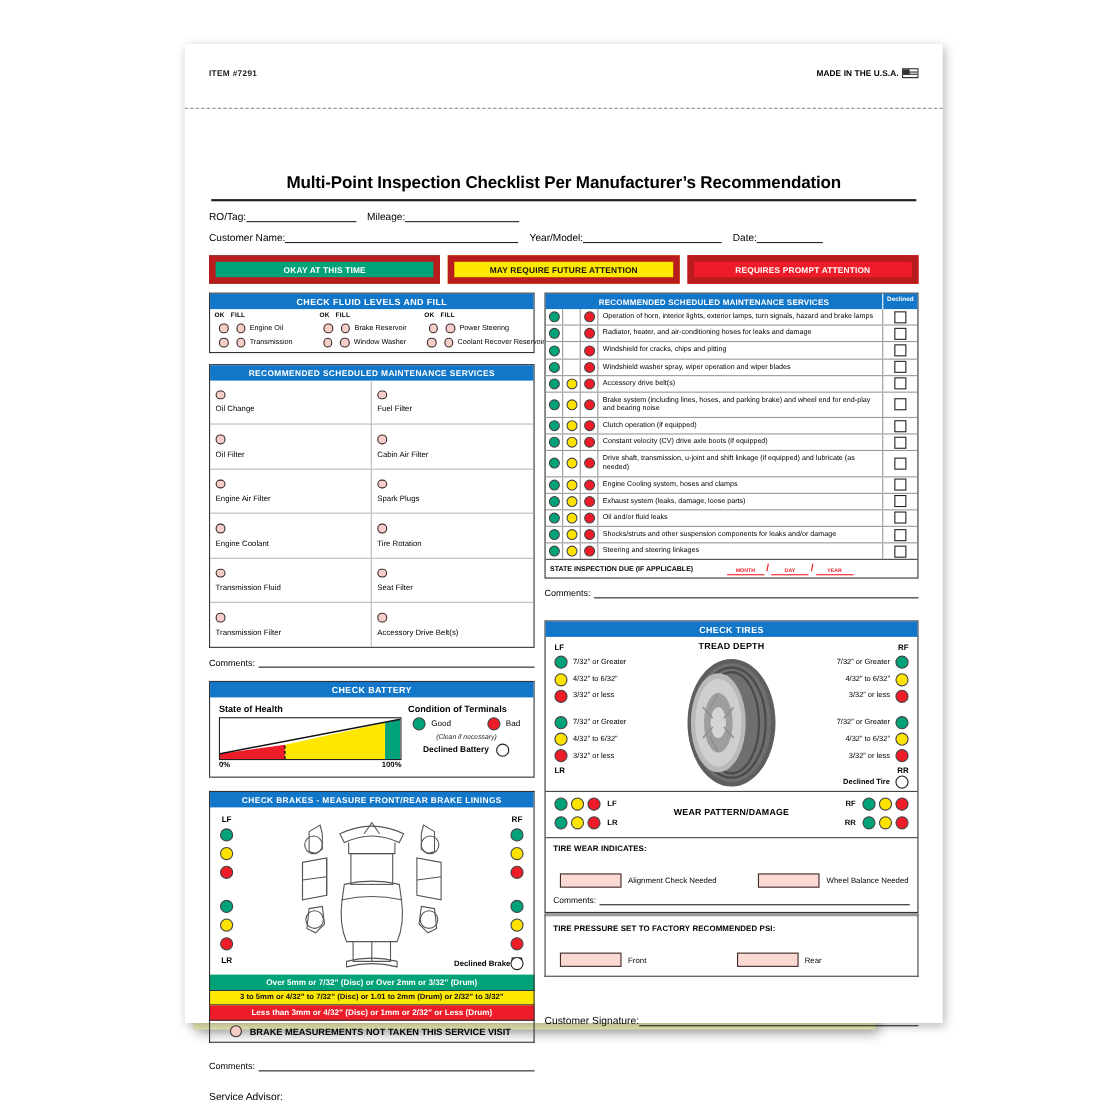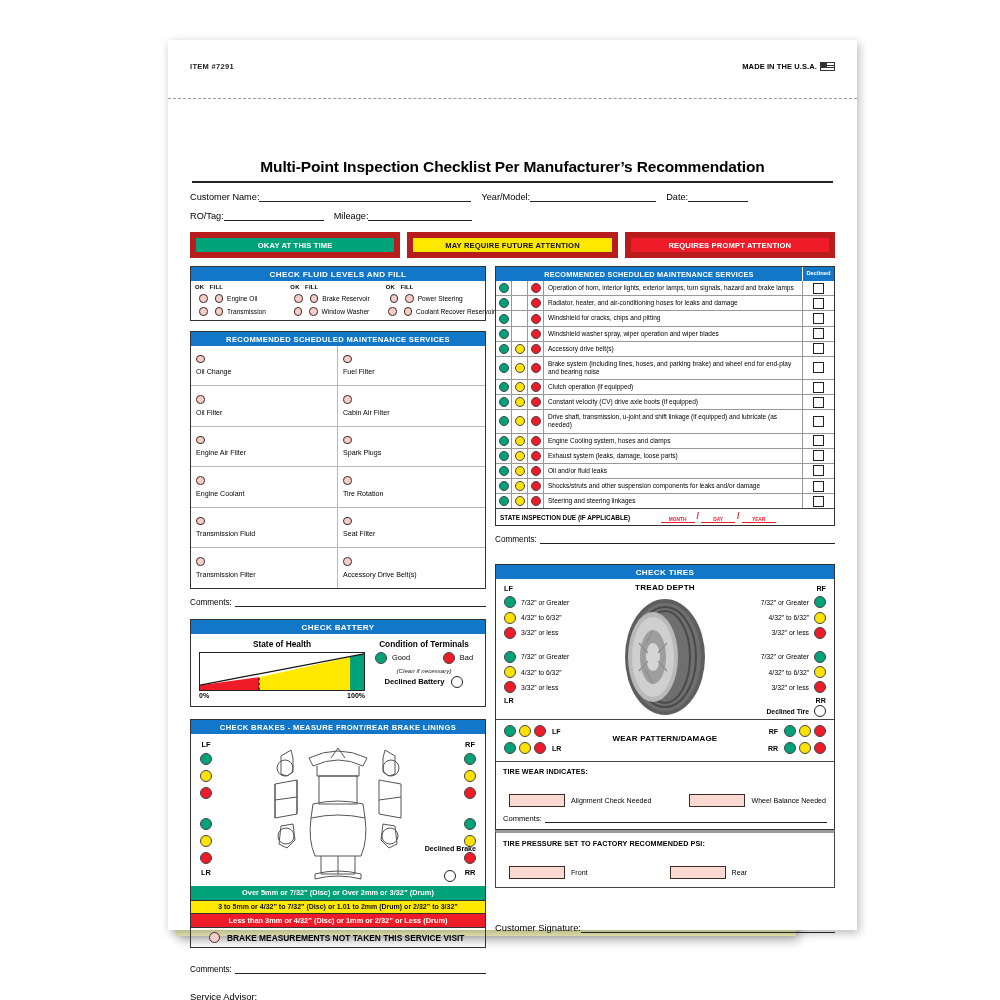--- a/index.html
+++ b/index.html
@@ -99,38 +99,38 @@
   .mcell:nth-child(odd) { border-right:1px solid #b9b9b9; }
   .mcell:nth-child(1), .mcell:nth-child(2) { border-top:none; }
 
   .comments-line { display:flex; align-items:flex-end; font-size:8.2px; margin-top:9px; }
   .comments-line .rule { border-bottom:1px solid #222; flex:1; height:9px; margin-left:3px; }
 
   
   .batt-body { padding:5px 8px 7px; display:flex; }
   .batt-left { flex:0 0 166px; }
   .batt-right { flex:1; padding-left:6px; }
-  .batt-h { text-align:center; font-size:8.3px; font-weight:700; margin-bottom:3px; }
+  .batt-h { text-align:left; font-size:8.3px; font-weight:700; margin-bottom:3px; }
   .gauge { position:relative; height:39px; border:1.2px solid #222; background:#fff; overflow:hidden; }
   .gauge svg { display:block; width:100%; height:100%; }
   .gauge-scale { display:flex; justify-content:space-between; font-size:7px; font-weight:700; margin-top:1px; }
   .term-row { display:flex; align-items:center; justify-content:space-between; margin-top:3px; padding:0 4px; }
   .term-i { display:flex; align-items:center; gap:5px; font-size:7.4px; }
   .clean-note { text-align:center; font-size:6.2px; margin-top:3px; font-style:italic; color:#222; }
   .declined-batt { display:flex; align-items:center; justify-content:center; gap:7px; font-size:7.6px; font-weight:700; margin-top:2px; }
 
   
   .brake-body { position:relative; height:152px; padding:4px 7px; }
   .br-col { position:absolute; top:6px; display:flex; flex-direction:column; align-items:center; gap:0; }
   .br-col.l { left:9px; } .br-col.r { right:9px; }
   .br-lab { font-size:7.4px; font-weight:700; }
   .br-dots { display:flex; flex-direction:column; gap:5px; margin:4px 0; }
   .br-gap { height:11px; }
   .brake-art { position:absolute; left:0; right:0; top:4px; bottom:4px; display:flex; align-items:center; justify-content:center; }
-  .declined-brake { position:absolute; right:9px; bottom:4px; display:flex; align-items:center; gap:17px; font-size:7.1px; font-weight:700;flex-direction:column; }
+  .declined-brake { position:absolute; right:9px; bottom:4px; display:flex; align-items:center; gap:0; font-size:7.1px; font-weight:700; }
 
   .blegend { font-size:7.4px; font-weight:700; text-align:center; padding:2.4px 0; border-left:1px solid #333; border-right:1px solid #333; border-bottom:1px solid #333; }
   .bl-g { background:#00a279; color:#fff; }
   .bl-y { background:#ffe800; color:#111; }
   .bl-r { background:#ee1c28; color:#fff; }
   .bnot { display:flex; align-items:center; gap:7px; font-size:8.4px; font-weight:700; padding:4px 18px; border:1px solid #333; border-top:none; }
 
   .sig-line { display:flex; align-items:flex-start; font-size:9.4px; margin-top:17px; }
   .sig-line .rule { border-bottom:1px solid #222; flex:1; height:11px; }
   .foot-item { font-size:6.2px; font-weight:700; margin-top:3px; }
@@ -205,36 +205,36 @@
       </div>
       <div class="perf"></div>
     </div>
 
     <div class="body-pad">
 
       <div class="title-wrap">
         <div class="title">Multi-Point Inspection Checklist Per Manufacturer’s Recommendation</div>
 
         <div class="fieldline">
+          <span class="fl-label">RO/Tag:</span>
+          <span class="fl-rule" style="width:100px"></span>
+          <span class="fl-gap"></span>
+          <span class="fl-label">Mileage:</span>
+          <span class="fl-rule" style="width:104px"></span>
+        </div>
+
+        <div class="fieldline">
           <span class="fl-label">Customer Name:</span>
           <span class="fl-rule" style="width:212px"></span>
           <span class="fl-gap"></span>
           <span class="fl-label">Year/Model:</span>
           <span class="fl-rule" style="width:126px"></span>
           <span class="fl-gap"></span>
           <span class="fl-label">Date:</span>
           <span class="fl-rule" style="width:60px"></span>
-        </div>
-
-        <div class="fieldline">
-          <span class="fl-label">RO/Tag:</span>
-          <span class="fl-rule" style="width:100px"></span>
-          <span class="fl-gap"></span>
-          <span class="fl-label">Mileage:</span>
-          <span class="fl-rule" style="width:104px"></span>
         </div>
       </div>
 
       <div class="legend-row">
         <div class="legend-bar lg-green">OKAY AT THIS TIME</div>
         <div class="legend-bar lg-yellow">MAY REQUIRE FUTURE ATTENTION</div>
         <div class="legend-bar lg-red">REQUIRES PROMPT ATTENTION</div>
       </div>
 
       <div class="cols">

